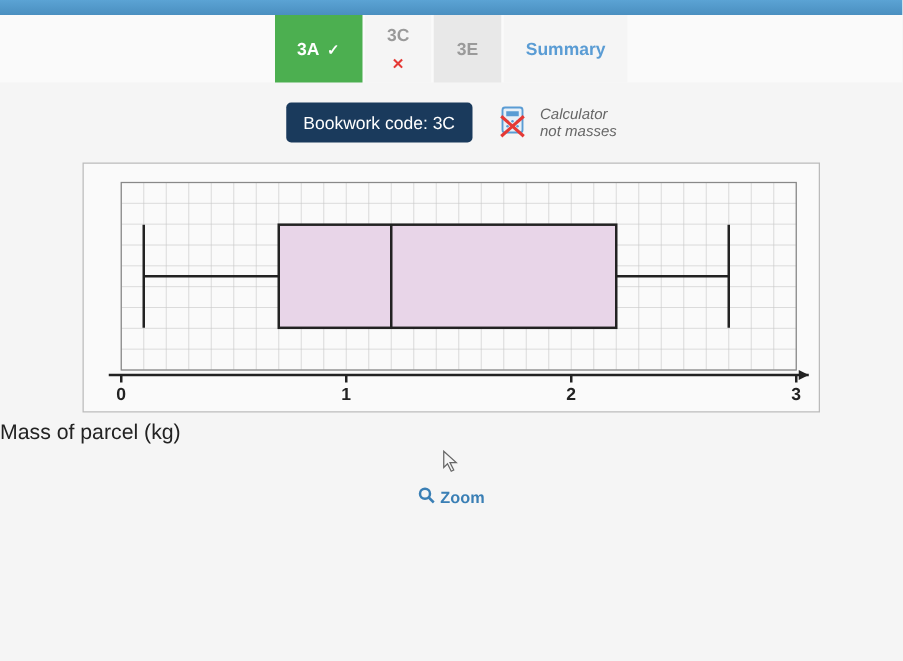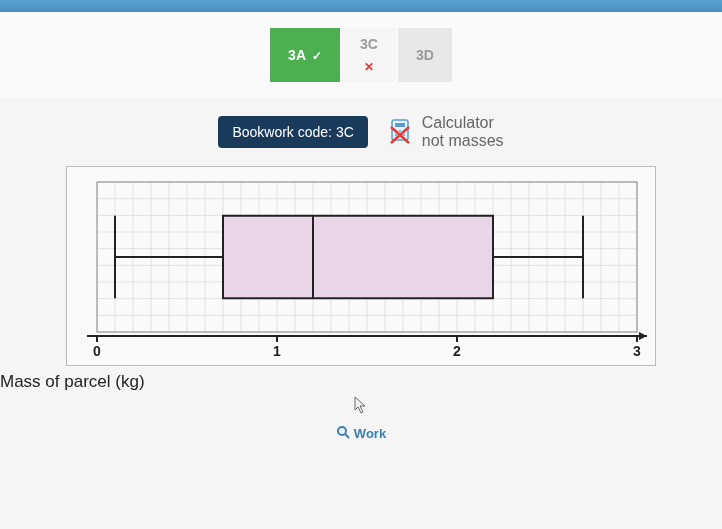--- a/index.html
+++ b/index.html
@@ -11,21 +11,21 @@
       overflow: hidden;
     }
     .header-bar {
       background: linear-gradient(to bottom, #5ba3d4, #4a8fc0);
       height: 12px;
     }
     .tabs {
       display: flex;
       justify-content: center;
       gap: 2px;
-      padding: 16px;
+      padding: 0;
       background: #fafafa;
     }
     .tab {
       padding: 8px 18px;
       font-size: 14px;
       font-weight: 600;
       color: #9a9a9a;
       background: #e8e8e8;
       display: flex;
       align-items: center;
@@ -46,24 +46,24 @@
     }
     .bookwork {
       background: #1a3a5c;
       color: #fff;
       padding: 8px 14px;
       border-radius: 4px;
       font-size: 14px;
     }
     .calc {
       display: flex;
-      align-items: center;
       gap: 8px;
-      font-size: 16px;
+      font-size: 12px;
       color: #666;
+      font-style: italic;
     }
     .calc-icon {
       width: 28px;
       height: 28px;
       position: relative;
     }
     .question {
       text-align: center;
       padding: 0 30px;
     }
@@ -119,21 +119,24 @@
 <div class="tabs">
   <div class="tab done">
     <span>3A</span>
     <span class="check"></span>
   </div>
   <div class="tab wrong">
     <span>3C</span>
     <span class="cross"></span>
   </div>
   <div class="tab">
-    <span>3D</span>
+    <span>3E</span>
+  </div>
+  <div class="tab summary">
+    <span>Summary</span>
   </div>
 </div>
 
 <div class="meta-row">
   <div class="bookwork">Bookwork code: 3C</div>
   <div class="calc">
     <span class="calc-icon">
       <svg width="28" height="28" viewBox="0 0 28 28">
         <rect x="6" y="2" width="16" height="20" rx="2" fill="#e8f0f8" stroke="#5a9cd4" stroke-width="1.5"></rect>
         <rect x="9" y="5" width="10" height="4" fill="#5a9cd4"></rect>
@@ -232,14 +235,14 @@
       <path d="M1 1 L1 14 L4 11 L7 17 L9 16 L6 10 L11 10 Z" fill="none" stroke="#666" stroke-width="1"></path>
     </svg>
 </div>
 <div class="zoom">
   <span>
     <svg width="14" height="14" viewBox="0 0 14 14">
         <circle cx="6" cy="6" r="4" fill="none" stroke="#3a7fb5" stroke-width="2"></circle>
         <line x1="9" y1="9" x2="13" y2="13" stroke="#3a7fb5" stroke-width="2"></line>
       </svg>
   </span>
-  <span>Work</span>
+  <span>Zoom</span>
 </div>
 
 </body></html>

